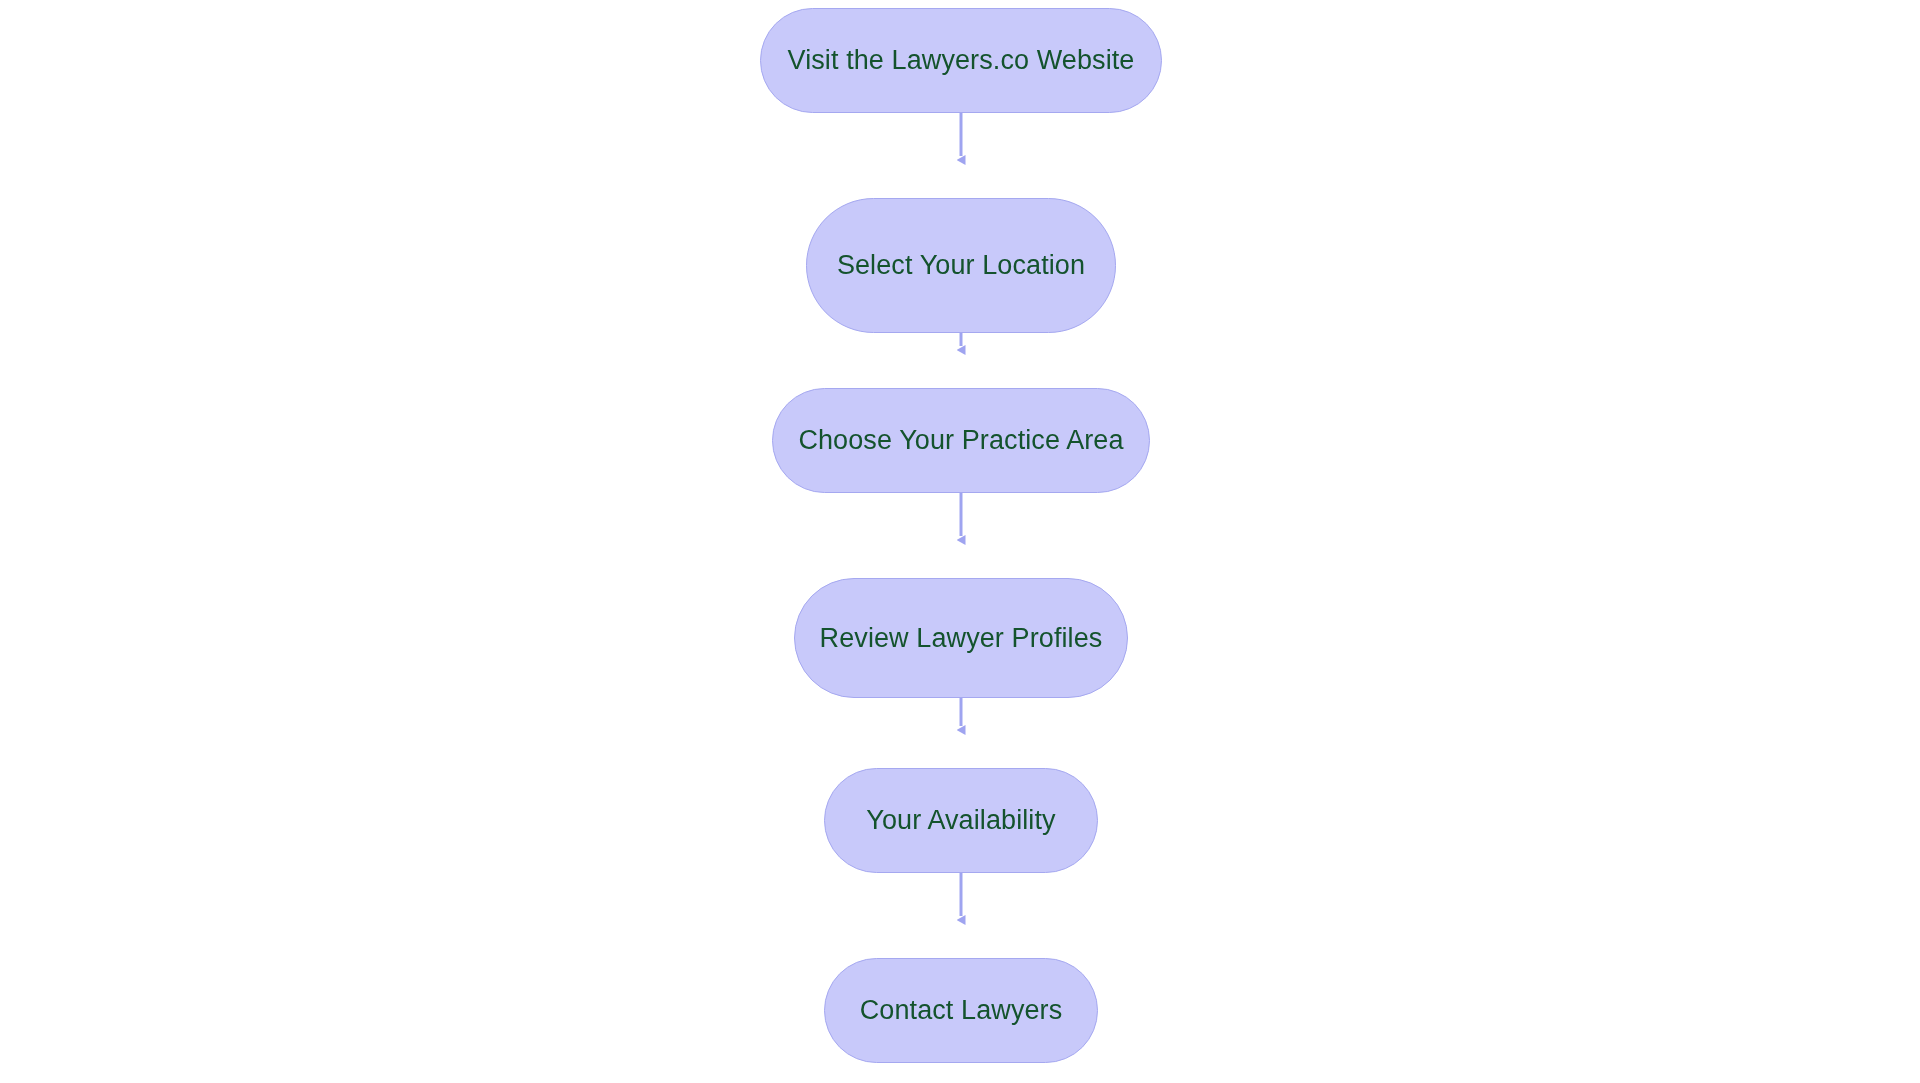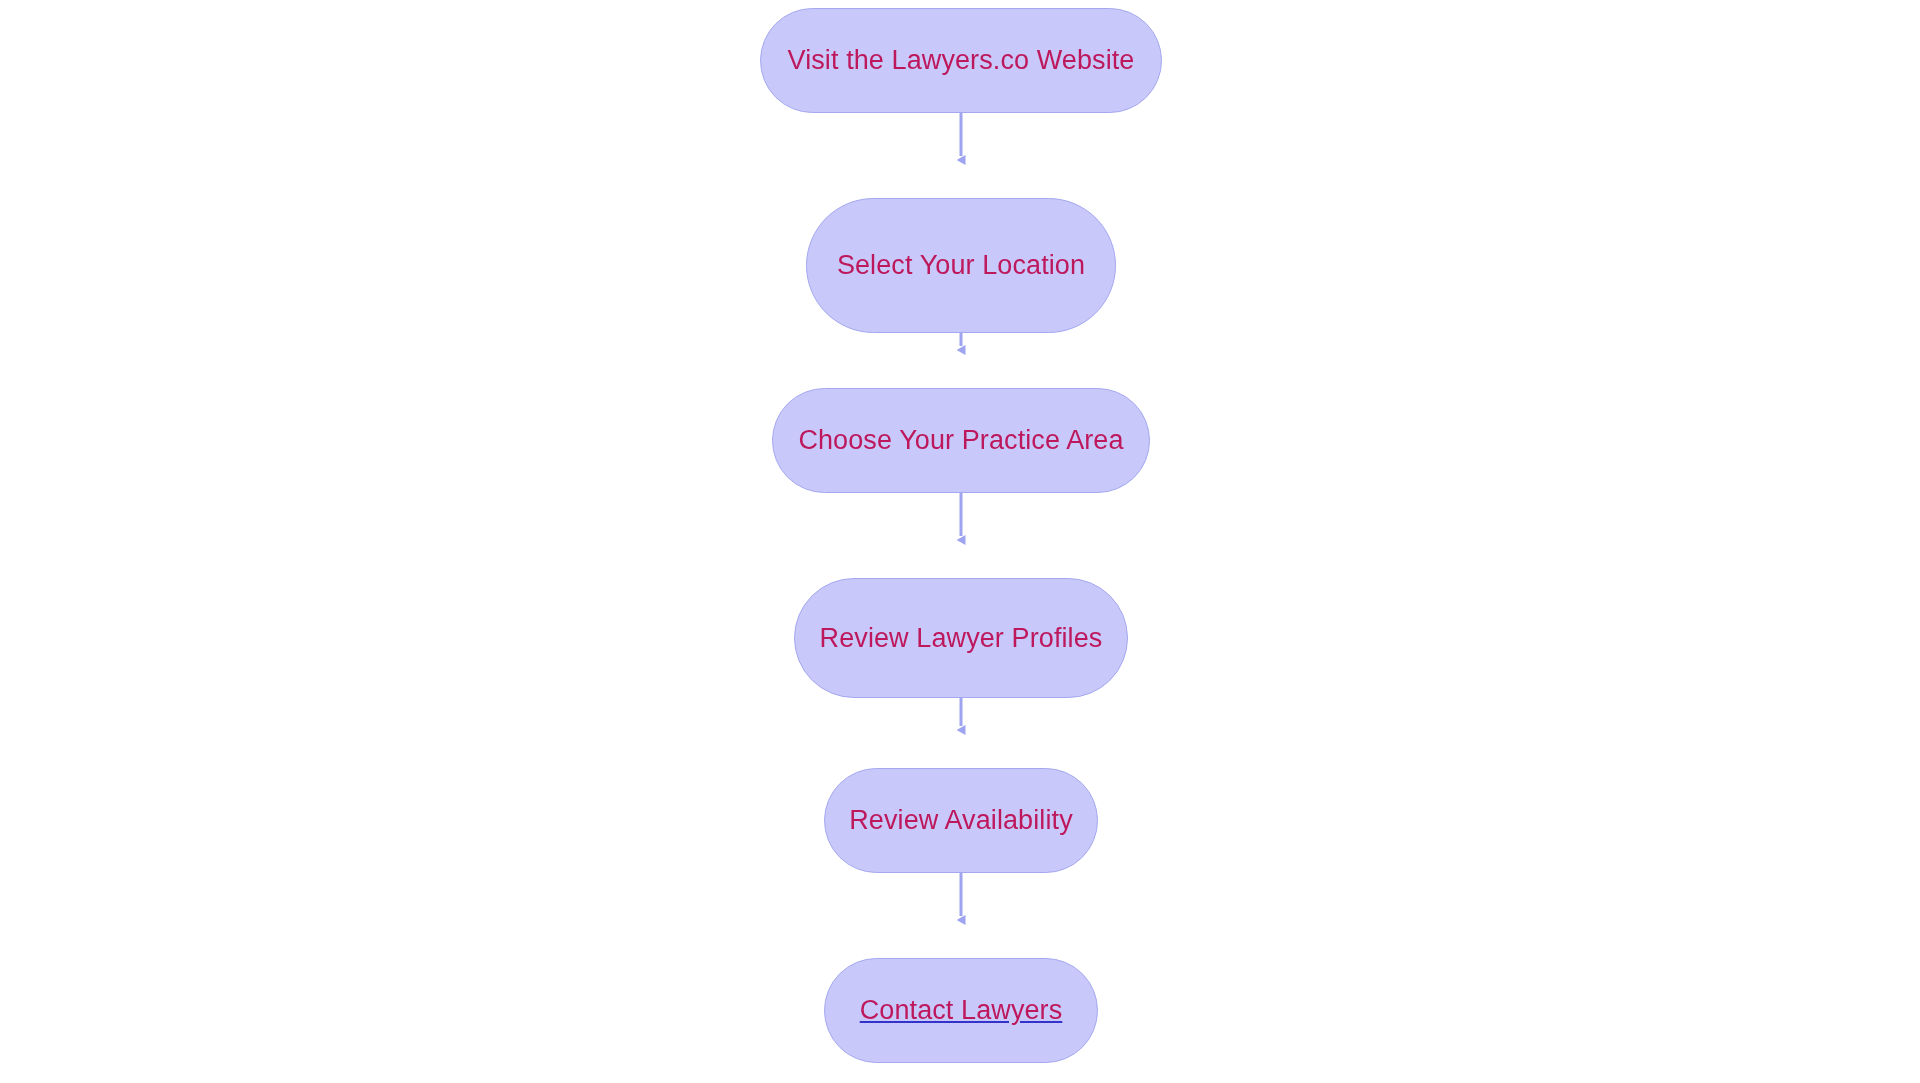--- a/index.html
+++ b/index.html
@@ -40,21 +40,21 @@
     color: #3333cc;
     font-size: 27px;
     font-weight: 400;
     letter-spacing: 0.1px;
     white-space: nowrap;
     line-height: 1;
   }
   .flow-node .node-label {
     display: block;
     padding: 0 10px;
-    color: #be185d;
+    color: #14532d;
   }
 </style>
 </head>
 <body>
 
 <div id="flow-canvas">
 
   <svg class="edges-layer" viewBox="0 0 1920 1083" width="1920" height="1083" xmlns="http://www.w3.org/2000/svg">
     <defs>
       <marker id="arrowhead" markerWidth="10" markerHeight="9" refX="1" refY="4.5" orient="auto" markerUnits="userSpaceOnUse">
@@ -80,20 +80,20 @@
 
   <div class="flow-node" style="left:772px; top:388px; width:378px; height:105px;">
     <span class="node-label">Choose Your Practice Area</span>
   </div>
 
   <div class="flow-node" style="left:794px; top:578px; width:334px; height:120px;">
     <span class="node-label">Review Lawyer Profiles</span>
   </div>
 
   <div class="flow-node" style="left:824px; top:768px; width:274px; height:105px;">
-    <span class="node-label">Review Availability</span>
+    <span class="node-label">Your Availability</span>
   </div>
 
-  <div class="flow-node" style="left:824px; top:958px; width:274px; height:105px;text-decoration:underline;">
+  <div class="flow-node" style="left:824px; top:958px; width:274px; height:105px;">
     <span class="node-label">Contact Lawyers</span>
   </div>
 
 </div>
 
 </body></html>

